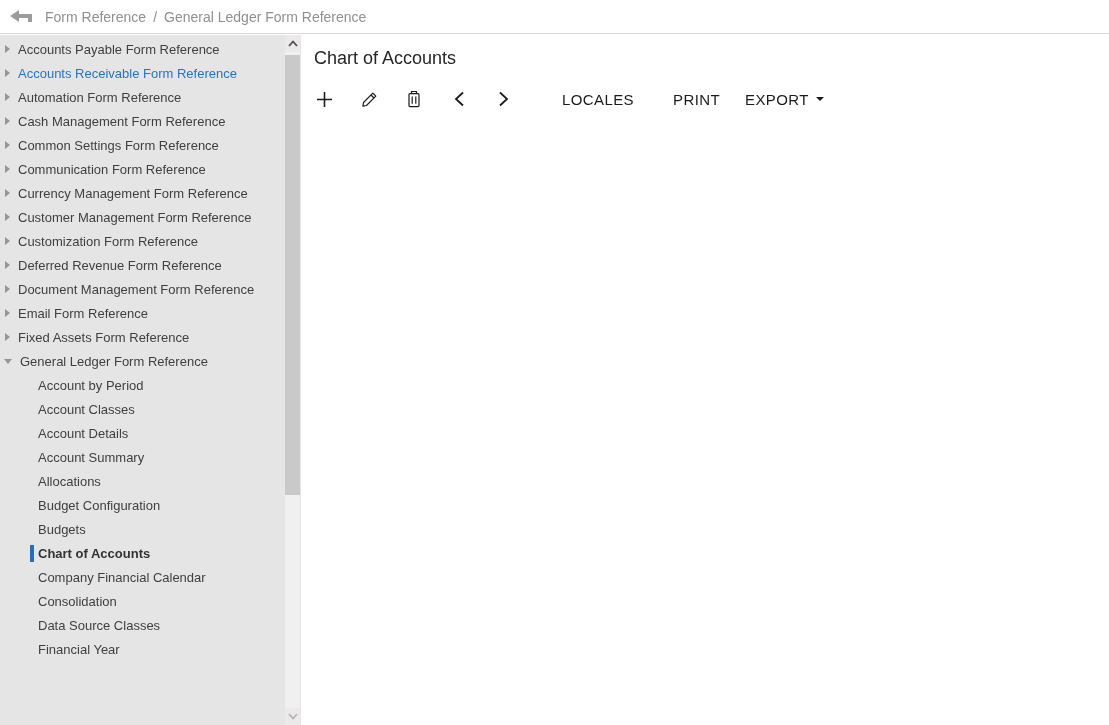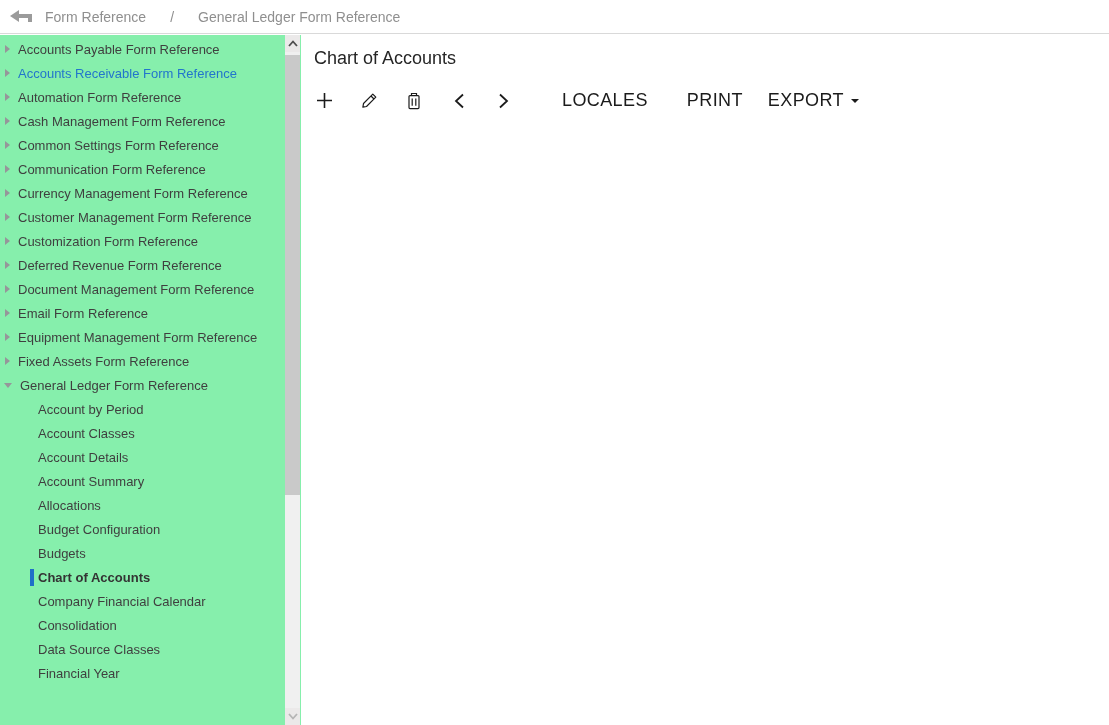--- a/index.html
+++ b/index.html
@@ -22,31 +22,31 @@
   .back-btn {
     width: 30px; height: 24px;
     margin-left: 6px;
     display: flex; align-items: center; justify-content: center;
     cursor: pointer;
   }
   .breadcrumb {
     margin-left: 9px;
     font-size: 14px;
     color: #8f8f8f;
-    display: flex; align-items: center; gap: 24px;
+    display: flex; align-items: center; gap: 7px;
     white-space: nowrap;
   }
   .breadcrumb .seg { cursor: pointer; }
 
   
   .sidebar {
     position: absolute;
     top: 35px; left: 0; bottom: 0;
     width: 301px;
-    background: #86efac;
+    background: #e5e5e5;
   }
   .tree {
     position: absolute;
     top: 0; left: 0; right: 17px; bottom: 0;
     padding-top: 2px;
     font-size: 13px;
     color: #3f3f3f;
     overflow: hidden;
   }
   .node {
@@ -130,21 +130,21 @@
     color: #1b1b1b;
   }
   .tb-icon {
     width: 18px; height: 18px;
     margin-right: 27px;
     display: flex; align-items: center; justify-content: center;
     cursor: pointer;
     flex: 0 0 auto;
   }
   .tb-text {
-    font-size: 18px;
+    font-size: 15px;
     letter-spacing: 0.4px;
     cursor: pointer;
     display: flex; align-items: center;
     white-space: nowrap;
   }
   .tb-locales { margin-left: 22px; }
   .tb-print   { margin-left: 39px; }
   .tb-export  { margin-left: 25px; }
   .caret-down {
     width: 0; height: 0;
@@ -219,24 +219,20 @@
       <div class="node">
         <span class="tri-right"></span>
         <span class="label">Document Management Form Reference</span>
       </div>
       <div class="node">
         <span class="tri-right"></span>
         <span class="label">Email Form Reference</span>
       </div>
       <div class="node">
         <span class="tri-right"></span>
-        <span class="label">Equipment Management Form Reference</span>
-      </div>
-      <div class="node">
-        <span class="tri-right"></span>
         <span class="label">Fixed Assets Form Reference</span>
       </div>
       <div class="node">
         <span class="tri-down"></span>
         <span class="label">General Ledger Form Reference</span>
       </div>
       <div class="node child">
         <span class="clabel">Account by Period</span>
       </div>
       <div class="node child">

